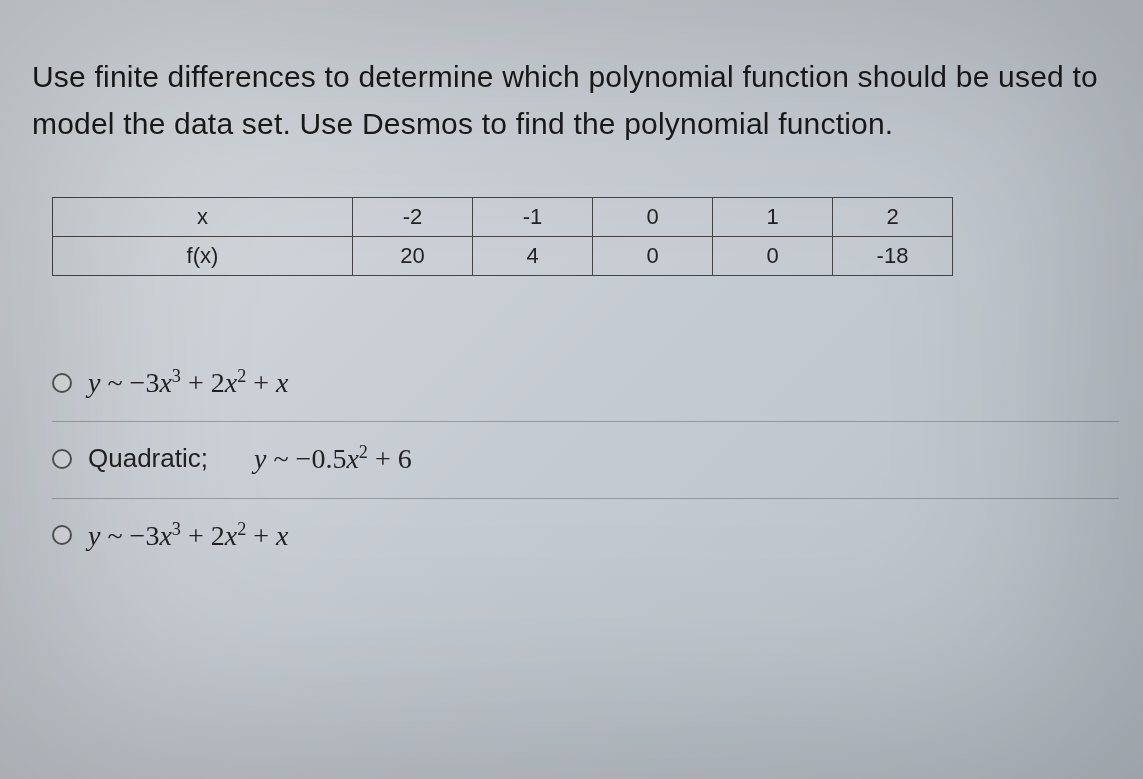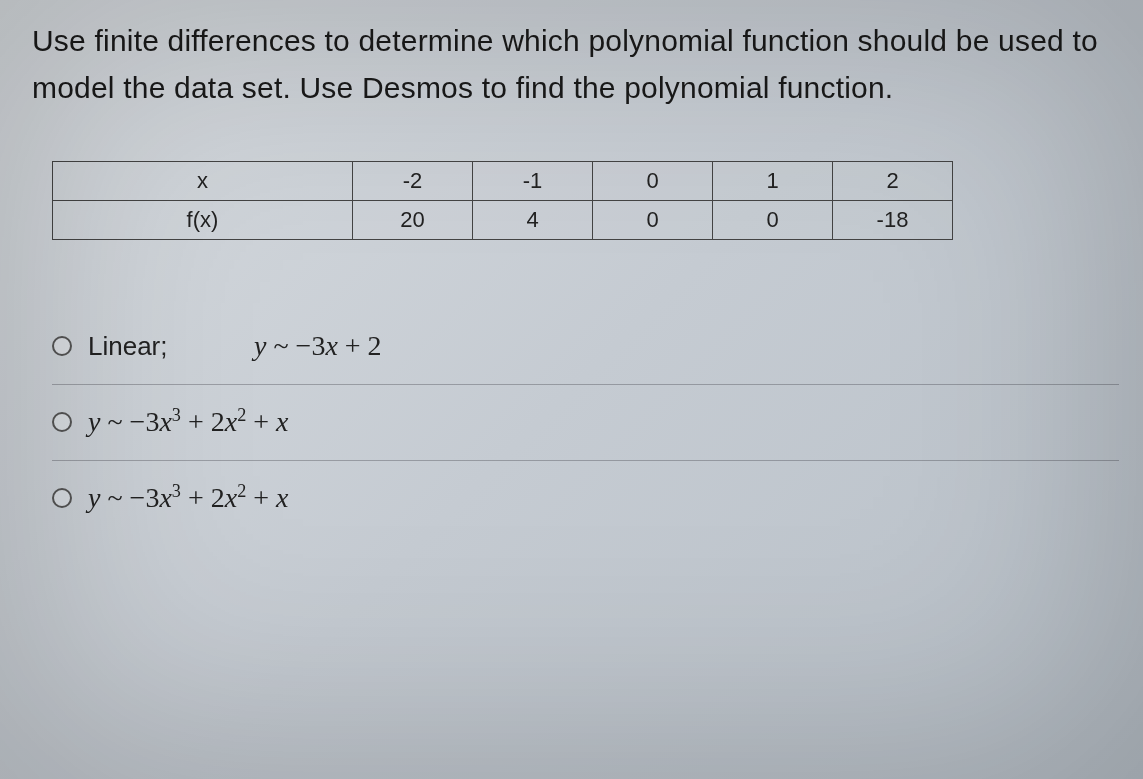--- a/index.html
+++ b/index.html
@@ -14,20 +14,21 @@
     position: relative;
     overflow: hidden;
   }
   .question {
     font-size: 30px;
     line-height: 1.55;
     font-weight: 400;
     color: #1a1a1a;
     margin-bottom: 50px;
     letter-spacing: 0.2px;
+    margin-top: 36px;
   }
   table.data {
     border-collapse: collapse;
     margin-bottom: 70px;
     margin-left: 20px;
   }
   table.data td {
     border: 1px solid #444;
     text-align: center;
     font-size: 22px;
@@ -100,31 +101,31 @@
     <td class="val">4</td>
     <td class="val">0</td>
     <td class="val">0</td>
     <td class="val">-18</td>
   </tr>
 </tbody>
   </table>
 
 <div class="options">
 
-  <div class="opt">
-    <span class="radio"></span>
-    <span class="label">Linear;</span>
-    <span class="formula"><span>y</span> <span class="n">~</span> <span class="n">−3</span><span>x</span> <span class="n">+ 2</span></span>
-  </div>
 
   <div class="opt">
     <span class="radio"></span>
     <span class="formula"><span>y</span> <span class="n">~</span> <span class="n">−3</span><span>x</span><sup>3</sup> <span class="n">+ 2</span><span>x</span><sup>2</sup> <span class="n">+</span> <span>x</span></span>
   </div>
 
+  <div class="opt">
+    <span class="radio"></span>
+    <span class="label">Quadratic;</span>
+    <span class="formula"><span>y</span> <span class="n">~</span> <span class="n">−0.5</span><span>x</span><sup>2</sup> <span class="n">+ 6</span></span>
+  </div>
 
   <div class="opt">
     <span class="radio"></span>
     <span class="formula"><span>y</span> <span class="n">~</span> <span class="n">−3</span><span>x</span><sup>3</sup> <span class="n">+ 2</span><span>x</span><sup>2</sup> <span class="n">+</span> <span>x</span></span>
   </div>
 
 </div>
 
 <div class="vignette"></div>
 

